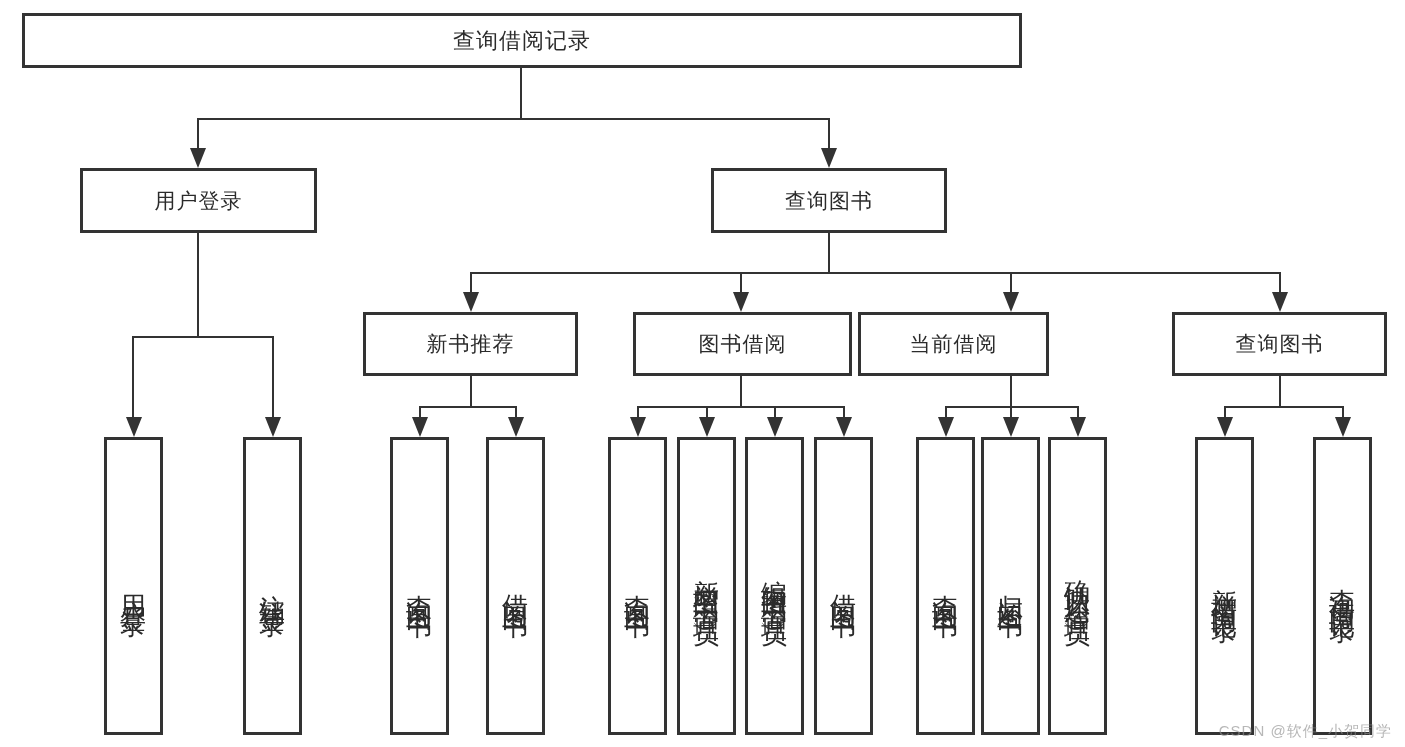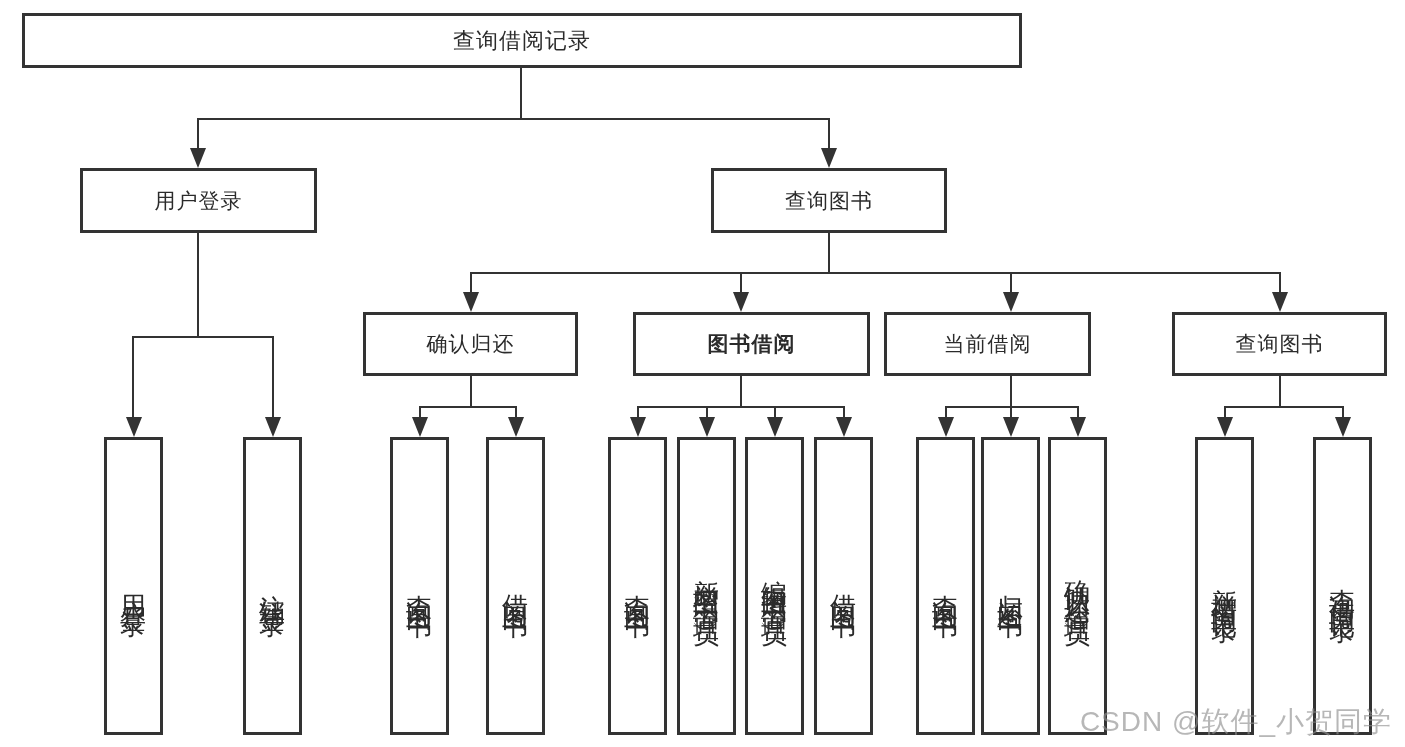--- a/index.html
+++ b/index.html
@@ -19,21 +19,21 @@
     writing-mode:vertical-rl; font-size:26px; letter-spacing:6px;
     color:#2b2b2b; line-height:1;
   }
   .line { position:absolute; background:#333333; }
   .arrow {
     position:absolute; width:0; height:0;
     border-left:8px solid transparent; border-right:8px solid transparent;
     border-top:20px solid #333333;
   }
   .watermark {
-    position:absolute; right:13px; bottom:6px; font-size:28px;
+    position:absolute; right:13px; bottom:6px; font-size:15px;
     color:rgba(145,145,145,0.65); z-index:10; letter-spacing:1px;
     white-space:nowrap;
     margin-top:45px;
   }
 </style>
 </head>
 <body>
 
 <div id="stage">
 
@@ -67,26 +67,26 @@
   <div class="line" style="left:470px;  top:272px; width:2px;  height:24px;"></div>
   <div class="arrow" style="left:463px;  top:292px;"></div>
   <div class="line" style="left:740px;  top:272px; width:2px;  height:24px;"></div>
   <div class="arrow" style="left:733px;  top:292px;"></div>
   <div class="line" style="left:1010px; top:272px; width:2px;  height:24px;"></div>
   <div class="arrow" style="left:1003px; top:292px;"></div>
   <div class="line" style="left:1279px; top:272px; width:2px;  height:24px;"></div>
   <div class="arrow" style="left:1272px; top:292px;"></div>
 
   <div class="box hbox" style="left:363px; top:312px; width:215px; height:64px;">
-    <span>确认归还</span>
+    <span>新书推荐</span>
   </div>
-  <div class="box hbox" style="left:633px; top:312px; width:237px; height:64px;font-weight:bold;">
+  <div class="box hbox" style="left:633px; top:312px; width:219px; height:64px;">
     <span>图书借阅</span>
   </div>
-  <div class="box hbox" style="left:884px; top:312px; width:207px; height:64px;align-items:center;">
+  <div class="box hbox" style="left:858px; top:312px; width:191px; height:64px;align-items:center;">
     <span>当前借阅</span>
   </div>
   <div class="box hbox" style="left:1172px; top:312px; width:215px; height:64px;">
     <span>查询图书</span>
   </div>
 
   <div class="line" style="left:470px; top:376px; width:2px;  height:30px;"></div>
   <div class="line" style="left:419px; top:406px; width:97px; height:2px;"></div>
   <div class="line" style="left:419px; top:406px; width:2px;  height:13px;"></div>
   <div class="arrow" style="left:412px; top:417px;"></div>

